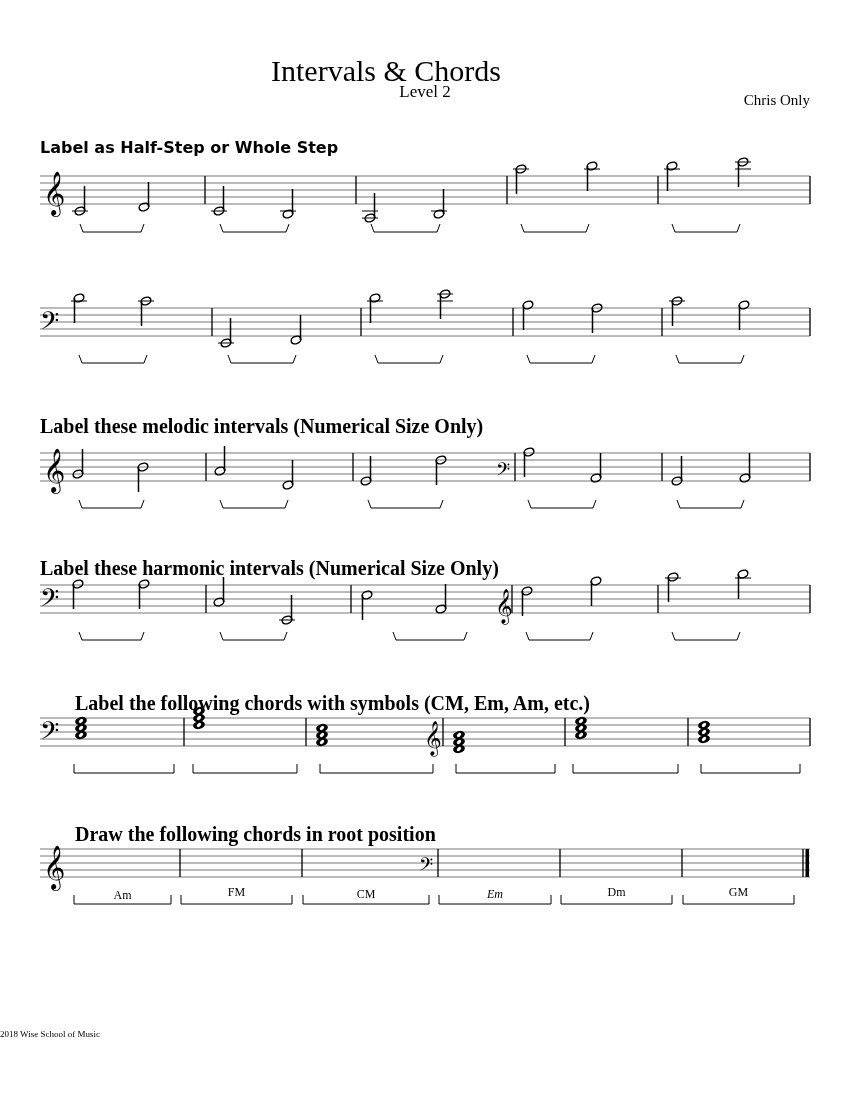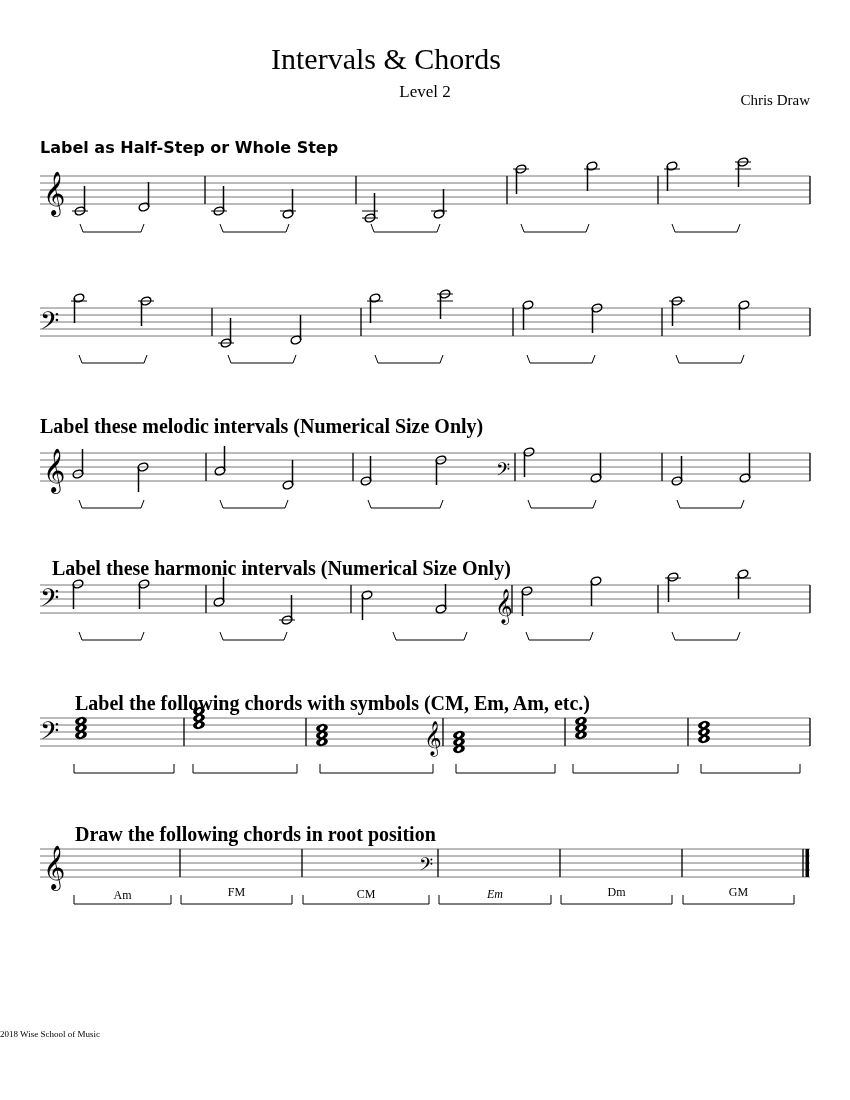--- a/index.html
+++ b/index.html
@@ -1,36 +1,36 @@
 <!DOCTYPE html>
 <html><head>
 <meta charset="utf-8">
 <style>
   html, body { margin:0; padding:0; background:#fff; }
   body { width:850px; height:1100px; position:relative; overflow:hidden; font-family:"Liberation Serif", serif; color:#000; }
   .abs { position:absolute; }
-  #title { left:0; width:772px; top:42px; text-align:center; font-size:30px; }
+  #title { left:0; width:772px; top:54px; text-align:center; font-size:30px; }
   #subtitle { left:0; width:850px; top:82px; text-align:center; font-size:17px; }
   #composer { right:40px; top:92px; font-size:15px; }
   .heading { font-weight:bold; font-size:20px;font-family:Liberation Serif, serif; }
   .heading.sans { font-family:"DejaVu Sans", sans-serif; font-size:16px; }
   #footer { left:0; width:850px; top:1029px; font-size:9px; }
   svg.score { position:absolute; left:0; top:0; }
   .chordlabel { font-size:12px; text-align:center; position:absolute; }
 </style>
 </head>
 <body>
 
 <div id="title" class="abs">Intervals &amp; Chords</div>
 <div id="subtitle" class="abs">Level 2</div>
-<div id="composer" class="abs">Chris Draw</div>
+<div id="composer" class="abs">Chris Only</div>
 
 <div class="abs heading sans" style="left:40px; top:138px;">Label as Half-Step or Whole Step</div>
 <div class="abs heading" style="left:40px; top:415px;">Label these melodic intervals (Numerical Size Only)</div>
-<div class="abs heading" style="left:40px; top:557px;margin-left:12px;">Label these harmonic intervals (Numerical Size Only)</div>
+<div class="abs heading" style="left:40px; top:557px;">Label these harmonic intervals (Numerical Size Only)</div>
 <div class="abs heading" style="left:75px; top:692px;text-align:center;">Label the following chords with symbols (CM, Em, Am, etc.)</div>
 <div class="abs heading" style="left:75px; top:823px;">Draw the following chords in root position</div>
 
 <svg class="score" width="850" height="1100" viewBox="0 0 850 1100">
   <defs>
     <g id="staff5">
       <line x1="0" y1="0" x2="1" y2="0"></line>
     </g>
     <symbol id="half-note" overflow="visible">
       <ellipse cx="0" cy="0" rx="5" ry="3.6" transform="rotate(-22)" fill="none" stroke="#000" stroke-width="1.6"></ellipse>

